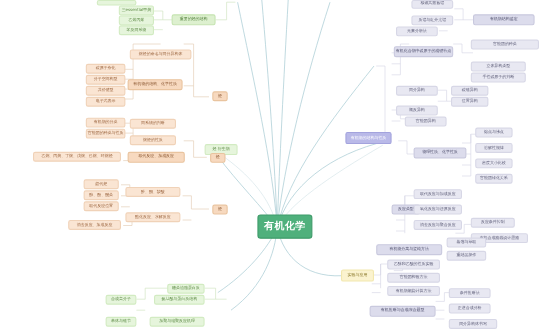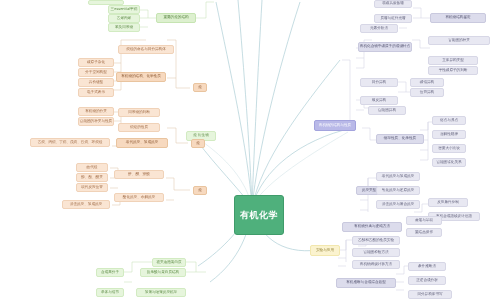--- a/index.html
+++ b/index.html
@@ -131,21 +131,21 @@
       <path d="M338,258 L346,258"></path>
       <path d="M346,240 L346,262"></path>
       <path d="M338,266 L346,266"></path>
 
       <path d="M396,274 L404,274 L404,266 L412,266"></path>
       <path d="M396,282 L404,282"></path>
       <path d="M396,290 L404,290"></path>
     </g>
   </svg>
 
-  <div class="node root" style="left:234px;top:195px;width:50px;height:40px;">有机化学</div>
+  <div class="node root" style="left:234px;top:195px;width:50px;height:22px;">有机化学</div>
 
   <div class="node green" style="left:186px;top:131px;width:30px;height:10px;">烃 衍生物</div>
   <div class="node peach-b" style="left:193px;top:83px;width:14px;height:9px;">烃</div>
   <div class="node peach-b" style="left:191px;top:139px;width:14px;height:9px;">烃</div>
   <div class="node peach-b" style="left:193px;top:186px;width:14px;height:9px;">烃</div>
   <div class="node lav-b" style="left:350px;top:124px;width:2px;height:2px;opacity:0;">化学反应</div>
   <div class="node green-b" style="left:200px;top:268px;width:2px;height:2px;opacity:0;">生物大分子</div>
 
   <div class="node green" style="left:108px;top:5px;width:32px;height:9px;">三essential甲烷</div>
   <div class="node green" style="left:108px;top:14px;width:32px;height:9px;">乙烯丙烯</div>

